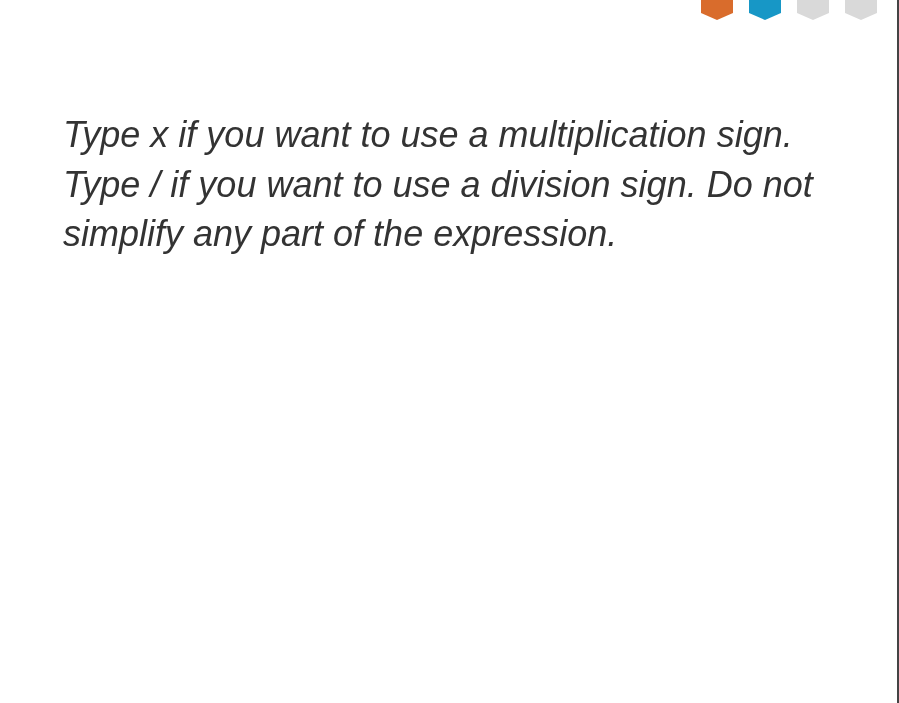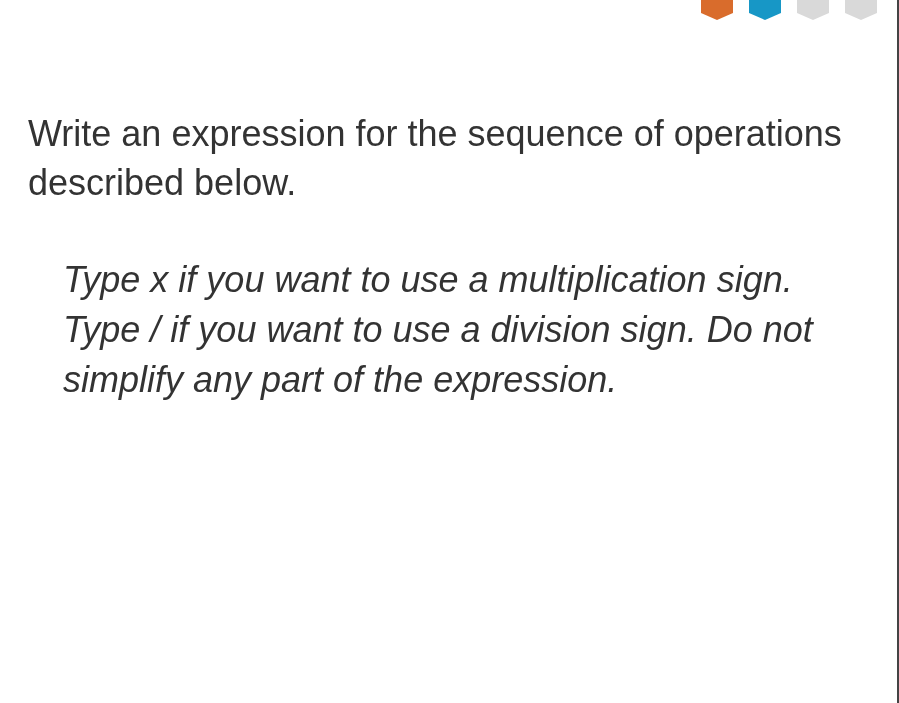--- a/index.html
+++ b/index.html
@@ -59,15 +59,14 @@
 <body>
 
 <div class="ribbons">
   <div class="ribbon-shape r-orange"></div>
   <div class="ribbon-shape r-blue"></div>
   <div class="ribbon-shape r-gray"></div>
   <div class="ribbon-shape r-gray"></div>
 </div>
 
 <div class="content">
-  <p class="prompt">Write an expression for the sequence of operations described below.</p>
   <p class="instructions">Type x if you want to use a multiplication sign. Type / if you want to use a division sign. Do not simplify any part of the expression.</p>
 </div>
 
 </body></html>

